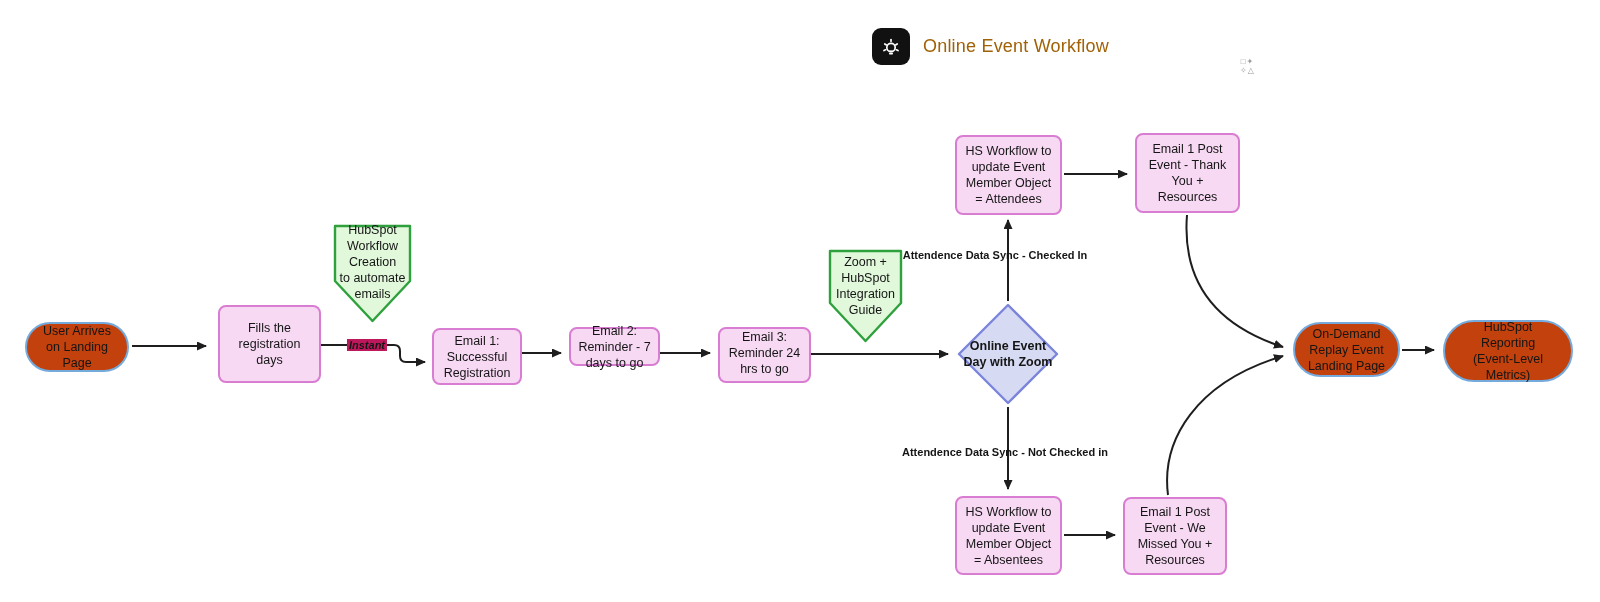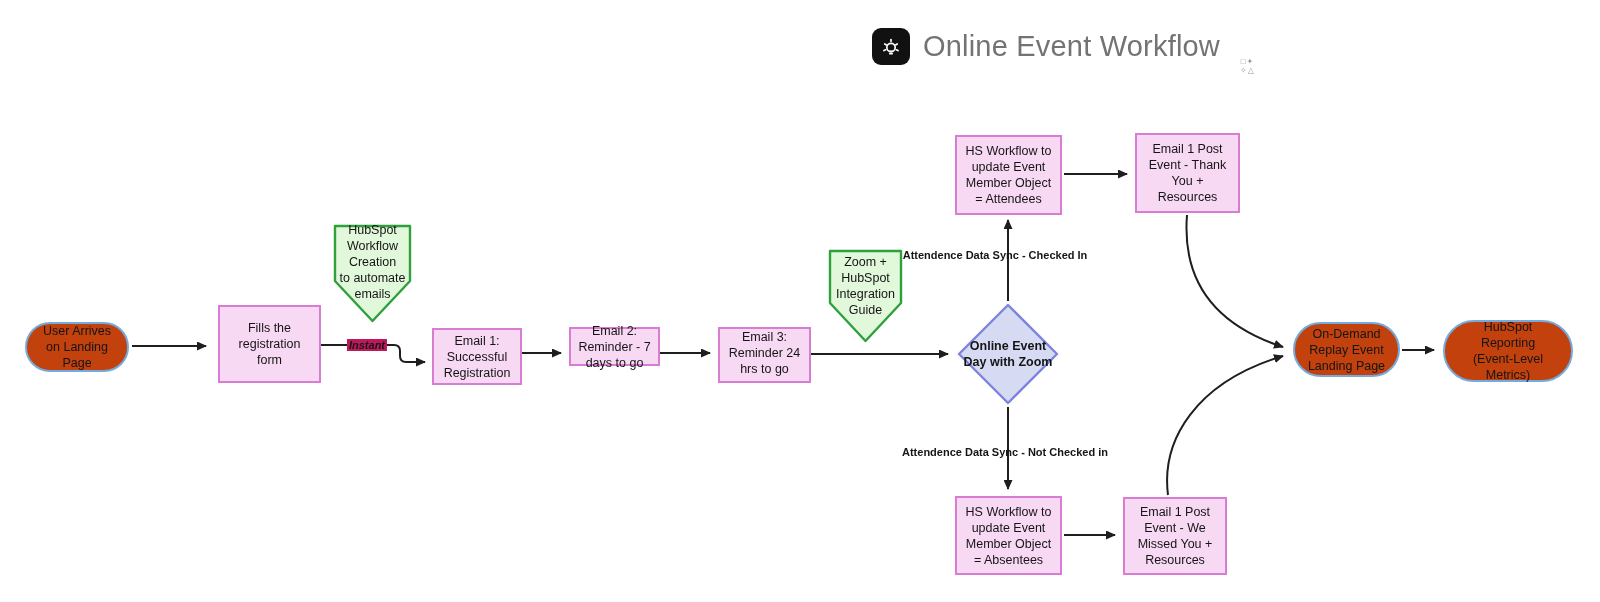--- a/index.html
+++ b/index.html
@@ -3,33 +3,33 @@
 <meta charset="utf-8">
 <style>
   html,body{margin:0;padding:0;background:#fff;}
   .canvas{
     position:relative;width:1600px;height:602px;background:#ffffff;overflow:hidden;
     font-family:"Liberation Sans","DejaVu Sans",sans-serif;color:#151515;
   }
   .edges{position:absolute;left:0;top:0;width:1600px;height:602px;z-index:1;}
   .node{position:absolute;z-index:2;display:flex;align-items:center;justify-content:center;
         text-align:center;font-size:12.5px;line-height:1.28;box-sizing:border-box;}
-  .rect{background:#F8D9F4;border:2px solid #D97DD2;border-radius:0;padding:4px 6px;}
+  .rect{background:#F8D9F4;border:2px solid #D97DD2;border-radius:8px;padding:4px 6px;}
   .stadium{background:#c2410c;border:2px solid #74AADC;padding:22px 10px;}
   .shape-node{padding:0;}
   .shape-node svg{position:absolute;left:0;top:0;width:100%;height:100%;}
   .shape-text{position:absolute;display:flex;align-items:center;justify-content:center;
               text-align:center;z-index:2;}
   .edge-label{position:absolute;z-index:3;font-weight:bold;font-size:11px;white-space:nowrap;
               transform:translate(-50%,-50%);}
   .edge-label.on-line{background:#be185d;padding:0 2px;font-style:italic;}
   .titlebar{position:absolute;left:872px;top:28px;display:flex;align-items:center;gap:13px;z-index:2;}
   .title-icon{width:38px;height:37px;background:#111111;border-radius:9px;
               display:flex;align-items:center;justify-content:center;}
-  .title-text{font-size:29px;color:#737373;letter-spacing:0.2px;}
+  .title-text{font-size:18px;color:#a16207;letter-spacing:0.2px;}
   .watermark{position:absolute;left:1240px;top:57px;z-index:2;color:#9a9a9a;font-size:8px;
              line-height:9px;letter-spacing:1px;text-align:center;}
   b{font-weight:normal;}
 </style>
 </head>
 <body>
 
 <div class="canvas">
 
   <svg class="edges">
@@ -73,21 +73,21 @@
   <div class="watermark">
     <div>□✦</div>
     <div>✧△</div>
   </div>
 
   <div class="node stadium" style="left:25px;top:322px;width:104px;height:50px;border-radius:26px;">
     <span>User Arrives on Landing Page</span>
   </div>
 
   <div class="node rect" style="left:218px;top:305px;width:103px;height:78px;">
-    <span>Fills the registration form</span>
+    <span>Fills the registration days</span>
   </div>
 
   <div class="node shape-node" style="left:332px;top:223px;width:81px;height:102px;">
     <svg viewBox="0 0 81 102">
       <path d="M3,3 H78 V58 L40.5,98 L3,58 Z" fill="#E1F8DB" stroke="#2EA03C" stroke-width="2.4" stroke-linejoin="round"></path>
     </svg>
     <div class="shape-text" style="left:4px;top:4px;right:4px;bottom:28px;">
       <span><b style="display:block;">HubSpot Workflow Creation</b><span>to automate emails</span></span>
     </div>
   </div>

